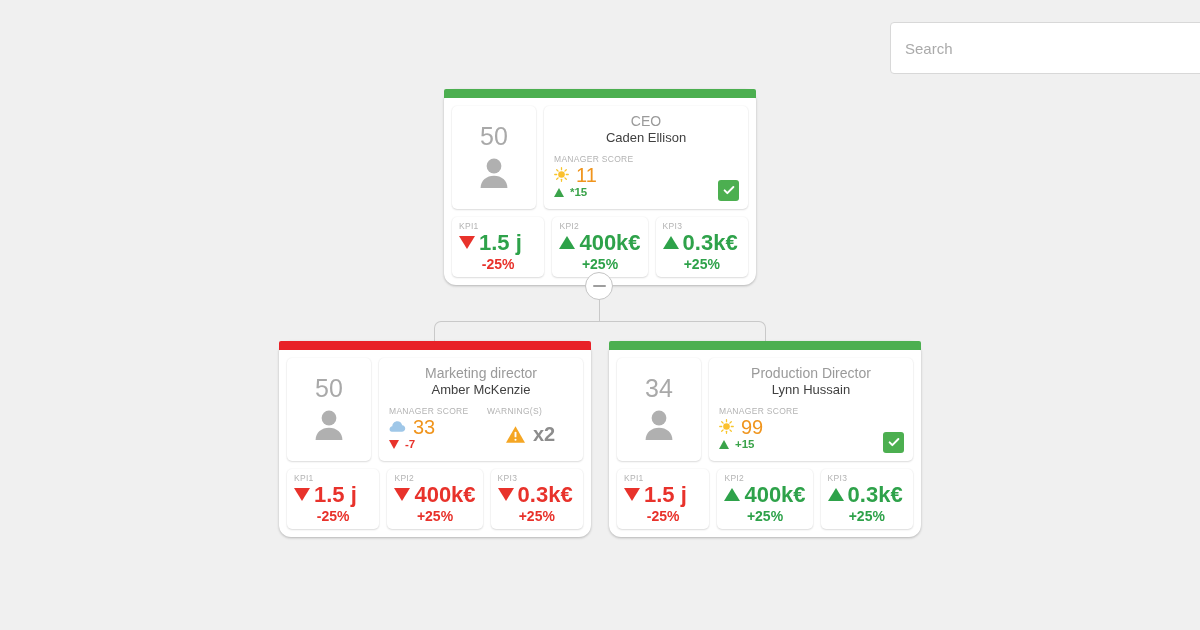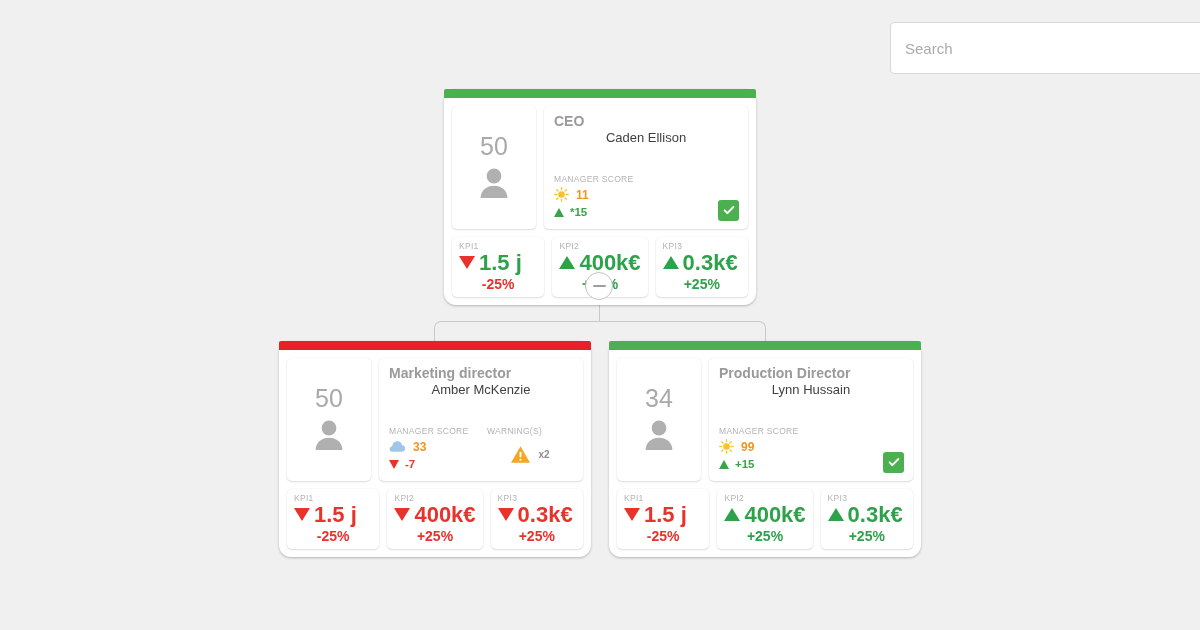--- a/index.html
+++ b/index.html
@@ -54,39 +54,39 @@
     width: 84px; flex: 0 0 84px;
     display: flex; flex-direction: column;
     align-items: center; justify-content: center;
     padding: 8px 0 10px;
   }
   .hc-num { font-size: 25px; color: #a9a9a9; font-weight: 400; line-height: 1; }
   .person { margin-top: 9px; }
 
   
   .info { flex: 1 1 auto; padding: 7px 10px 8px; position: relative; }
-  .role { text-align: left; font-size: 14px; color: #9a9a9a; font-weight: 700; line-height: 1.2; }
+  .role { text-align: center; font-size: 14px; color: #9a9a9a; font-weight: 400; line-height: 1.2; }
   .pname { text-align: center; font-size: 13px; color: #404040; font-weight: 400; line-height: 1.3; }
 
   .metrics { display: flex; margin-top: 7px; }
   .metric-col { flex: 1 1 auto; }
   .metric-col.warn { flex: 0 0 auto; min-width: 86px; }
   .m-label {
     font-size: 8.5px; color: #b3b3b3; letter-spacing: .3px;
-    font-weight: 400; text-transform: uppercase; white-space: nowrap; margin-top: 20px;
+    font-weight: 400; text-transform: uppercase; white-space: nowrap;
   }
   .m-line1 { display: flex; align-items: center; gap: 7px; margin-top: 2px; height: 18px; }
   .m-line2 { display: flex; align-items: center; gap: 6px; margin-top: 1px; height: 16px; }
-  .m-score { font-size: 12px; font-weight: 700; color: #f0951e; line-height: 1; }
+  .m-score { font-size: 20px; font-weight: 400; color: #f0951e; line-height: 1; }
   .m-delta { font-size: 11.5px; font-weight: 700; line-height: 1; }
   .m-delta.up { color: #3aa34a; }
   .m-delta.down { color: #e8322b; }
 
   .warn-inner { display: flex; align-items: center; justify-content: center; gap: 7px; height: 37px; }
-  .warn-count { font-size: 10px; font-weight: 700; color: #8d8d8d; }
+  .warn-count { font-size: 20px; font-weight: 700; color: #8d8d8d; }
 
   .check-badge {
     position: absolute; right: 9px; bottom: 8px;
     width: 21px; height: 21px; border-radius: 3px;
     background: #4caf50;
     display: flex; align-items: center; justify-content: center;
   }
 
   
   .row-kpi { display: flex; gap: 8px; margin-top: 8px; }

